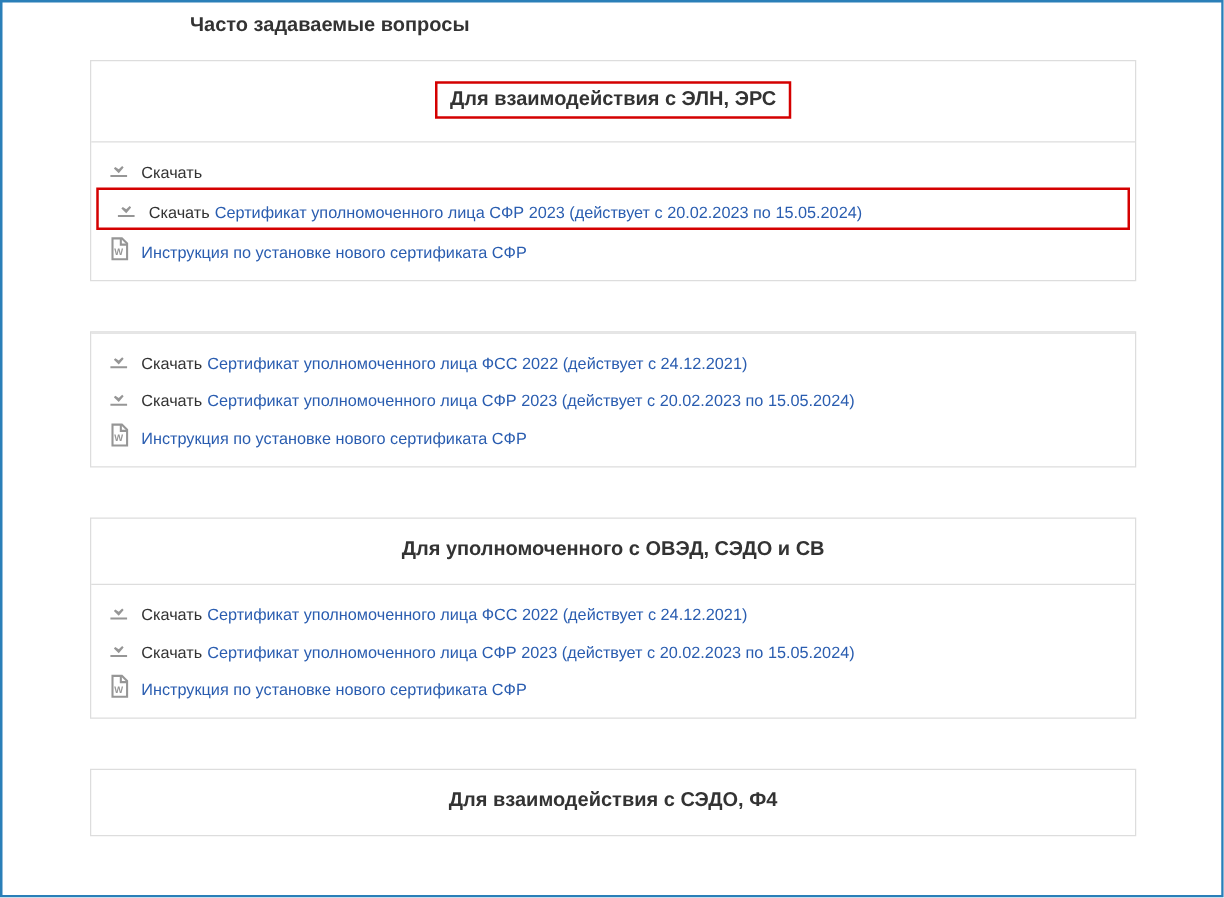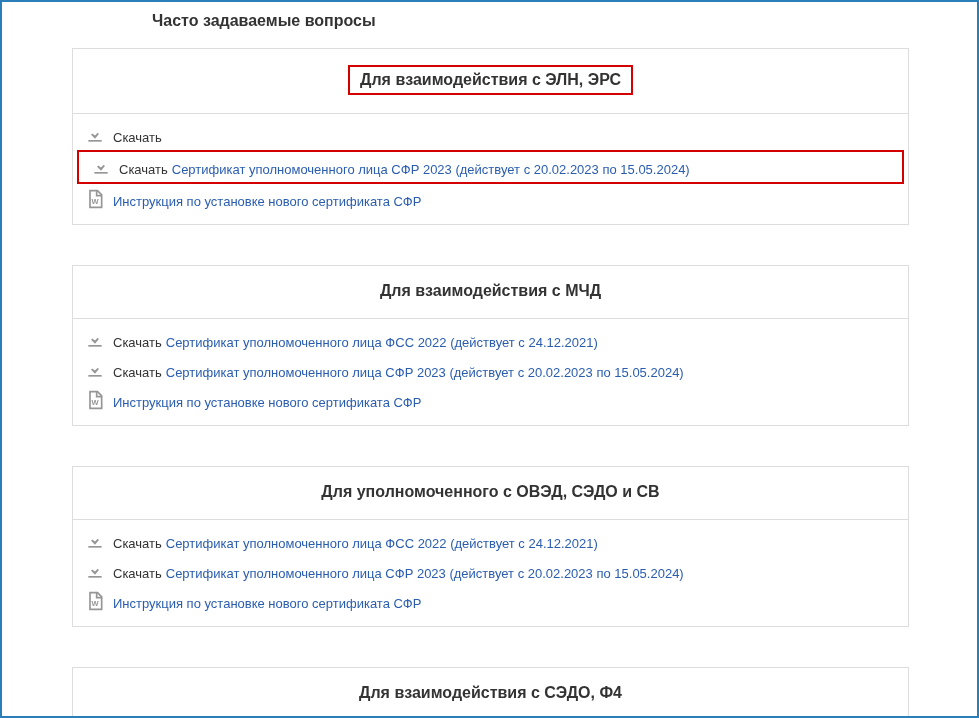--- a/index.html
+++ b/index.html
@@ -110,21 +110,20 @@
                 <path d="M6 2h9l5 5v15H6z"></path>
                 <path d="M14 2v6h6"></path>
                 <text x="12" y="18" text-anchor="middle" font-size="9" fill="currentColor" stroke="none" font-family="Arial" font-weight="bold">W</text>
               </svg>
             </span>
             <a class="link">Инструкция по установке нового сертификата СФР</a>
           </div>
         </div>
       </div>
       <div class="section">
-        <div class="section-header"><span>Для взаимодействия с МЧД</span></div>
         <div class="section-body">
           <div class="row">
             <span class="icon download-icon">
               <svg viewBox="0 0 24 24" width="20" height="20" fill="currentColor">
                 <path d="M12 3v9.586l3.293-3.293 1.414 1.414L12 16.414l-4.707-4.707 1.414-1.414L12 12.586V3h0z"></path>
                 <path d="M4 18h16v2H4z"></path>
               </svg>
             </span>
             <span class="prefix">Скачать</span>
             <a class="link">Сертификат уполномоченного лица ФСС 2022 (действует с 24.12.2021)</a>

